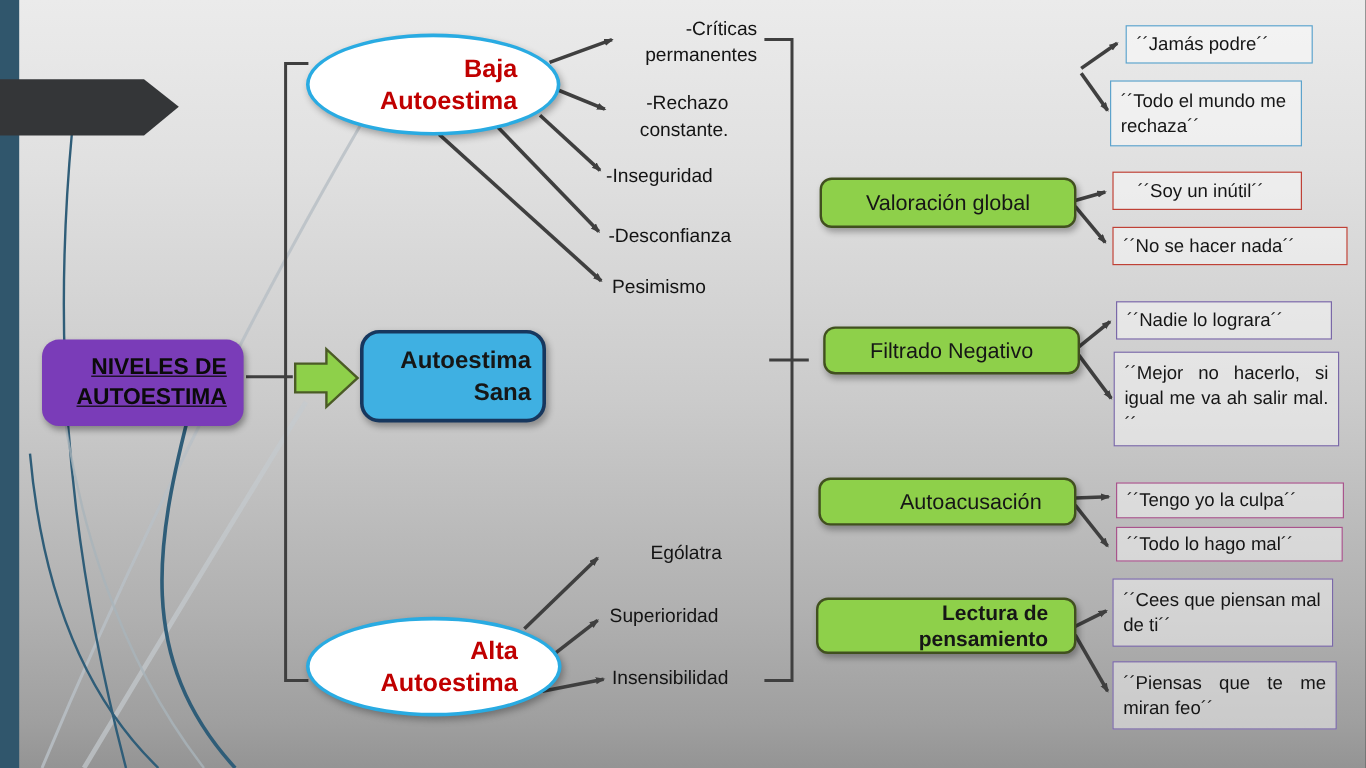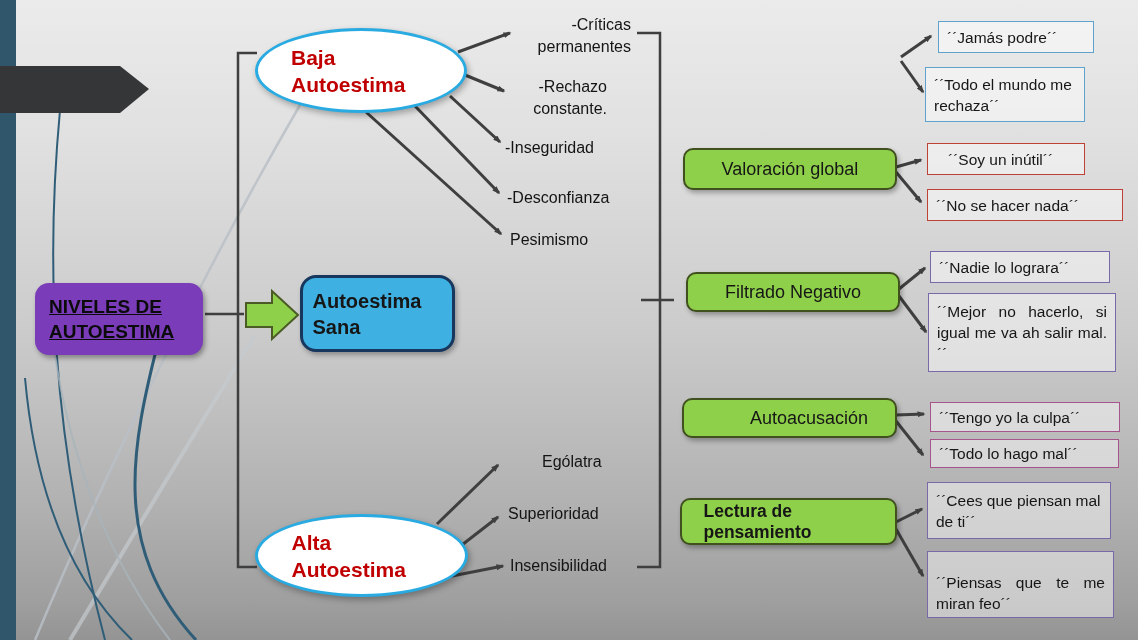--- a/index.html
+++ b/index.html
@@ -3,21 +3,21 @@
 <meta charset="utf-8">
 <style>
   html,body{margin:0;padding:0;background:#666;}
   #slide{
     position:relative;width:1138px;height:640px;overflow:hidden;
     font-family:"Liberation Sans","DejaVu Sans",sans-serif;color:#161616;
     background:linear-gradient(180deg,#ebebeb 0%,#e0e0e0 22%,#cbcbcb 52%,#b0b0b0 80%,#9f9f9f 94%,#949494 100%);
   }
   svg.layer{position:absolute;left:0;top:0;pointer-events:none;}
   #deco{z-index:1;} #lines{z-index:2;}
-  .node{position:absolute;z-index:3;display:flex;align-items:center;justify-content:center;box-sizing:border-box;text-align:left;}
+  .node{position:absolute;z-index:3;display:flex;align-items:center;justify-content:center;box-sizing:border-box;text-align:right;}
   
   .sidebar{position:absolute;left:0;top:0;width:16px;height:640px;background:#30566c;z-index:2;}
   
   .root{left:35px;top:283px;width:168px;height:72px;background:#7a3cb8;border-radius:14px;
         font-weight:bold;font-size:19px;line-height:25px;text-decoration:underline;color:#0b0b0b;
         box-shadow:2px 3px 5px rgba(0,0,0,.35);}
   .root span{width:140px;}
   
   .sana{left:300px;top:275px;width:155px;height:77px;background:#3fb0e2;border:3px solid #17375e;border-radius:16px;
         font-weight:bold;font-size:20px;line-height:26px;box-shadow:2px 3px 5px rgba(0,0,0,.3);}
@@ -57,21 +57,21 @@
   .just p{margin:0;text-align:justify;}
   .q0{left:938px;top:21px;width:156px;height:32px;}
   .q1{left:925px;top:67px;width:160px;height:55px;}
   .q2{left:927px;top:143px;width:158px;height:32px;padding-left:20px;}
   .q3{left:927px;top:189px;width:196px;height:32px;}
   .q4{left:930px;top:251px;width:180px;height:32px;}
   .q5{left:928px;top:293px;width:188px;height:79px;}
   .q6{left:930px;top:402px;width:190px;height:30px;}
   .q7{left:930px;top:439px;width:189px;height:29px;}
   .q8{left:927px;top:482px;width:184px;height:57px;}
-  .q9{left:927px;top:551px;width:187px;height:67px;align-items:flex-end;}
+  .q9{left:927px;top:551px;width:187px;height:57px;}
 </style>
 </head>
 <body>
 
 <div id="slide">
 
   <svg id="deco" class="layer" width="1138" height="640" viewBox="0 0 1138 640">
     <path d="M35,640 C110,460 210,260 300,105" stroke="#b9c0c5" stroke-width="2.5" fill="none" opacity="0.85"></path>
     <path d="M70,640 C130,540 175,465 255,335" stroke="#c4cace" stroke-width="4" fill="none" opacity="0.7"></path>
     <path d="M60,110 C46,260 50,430 105,640" stroke="#2f5d78" stroke-width="2" fill="none"></path>

